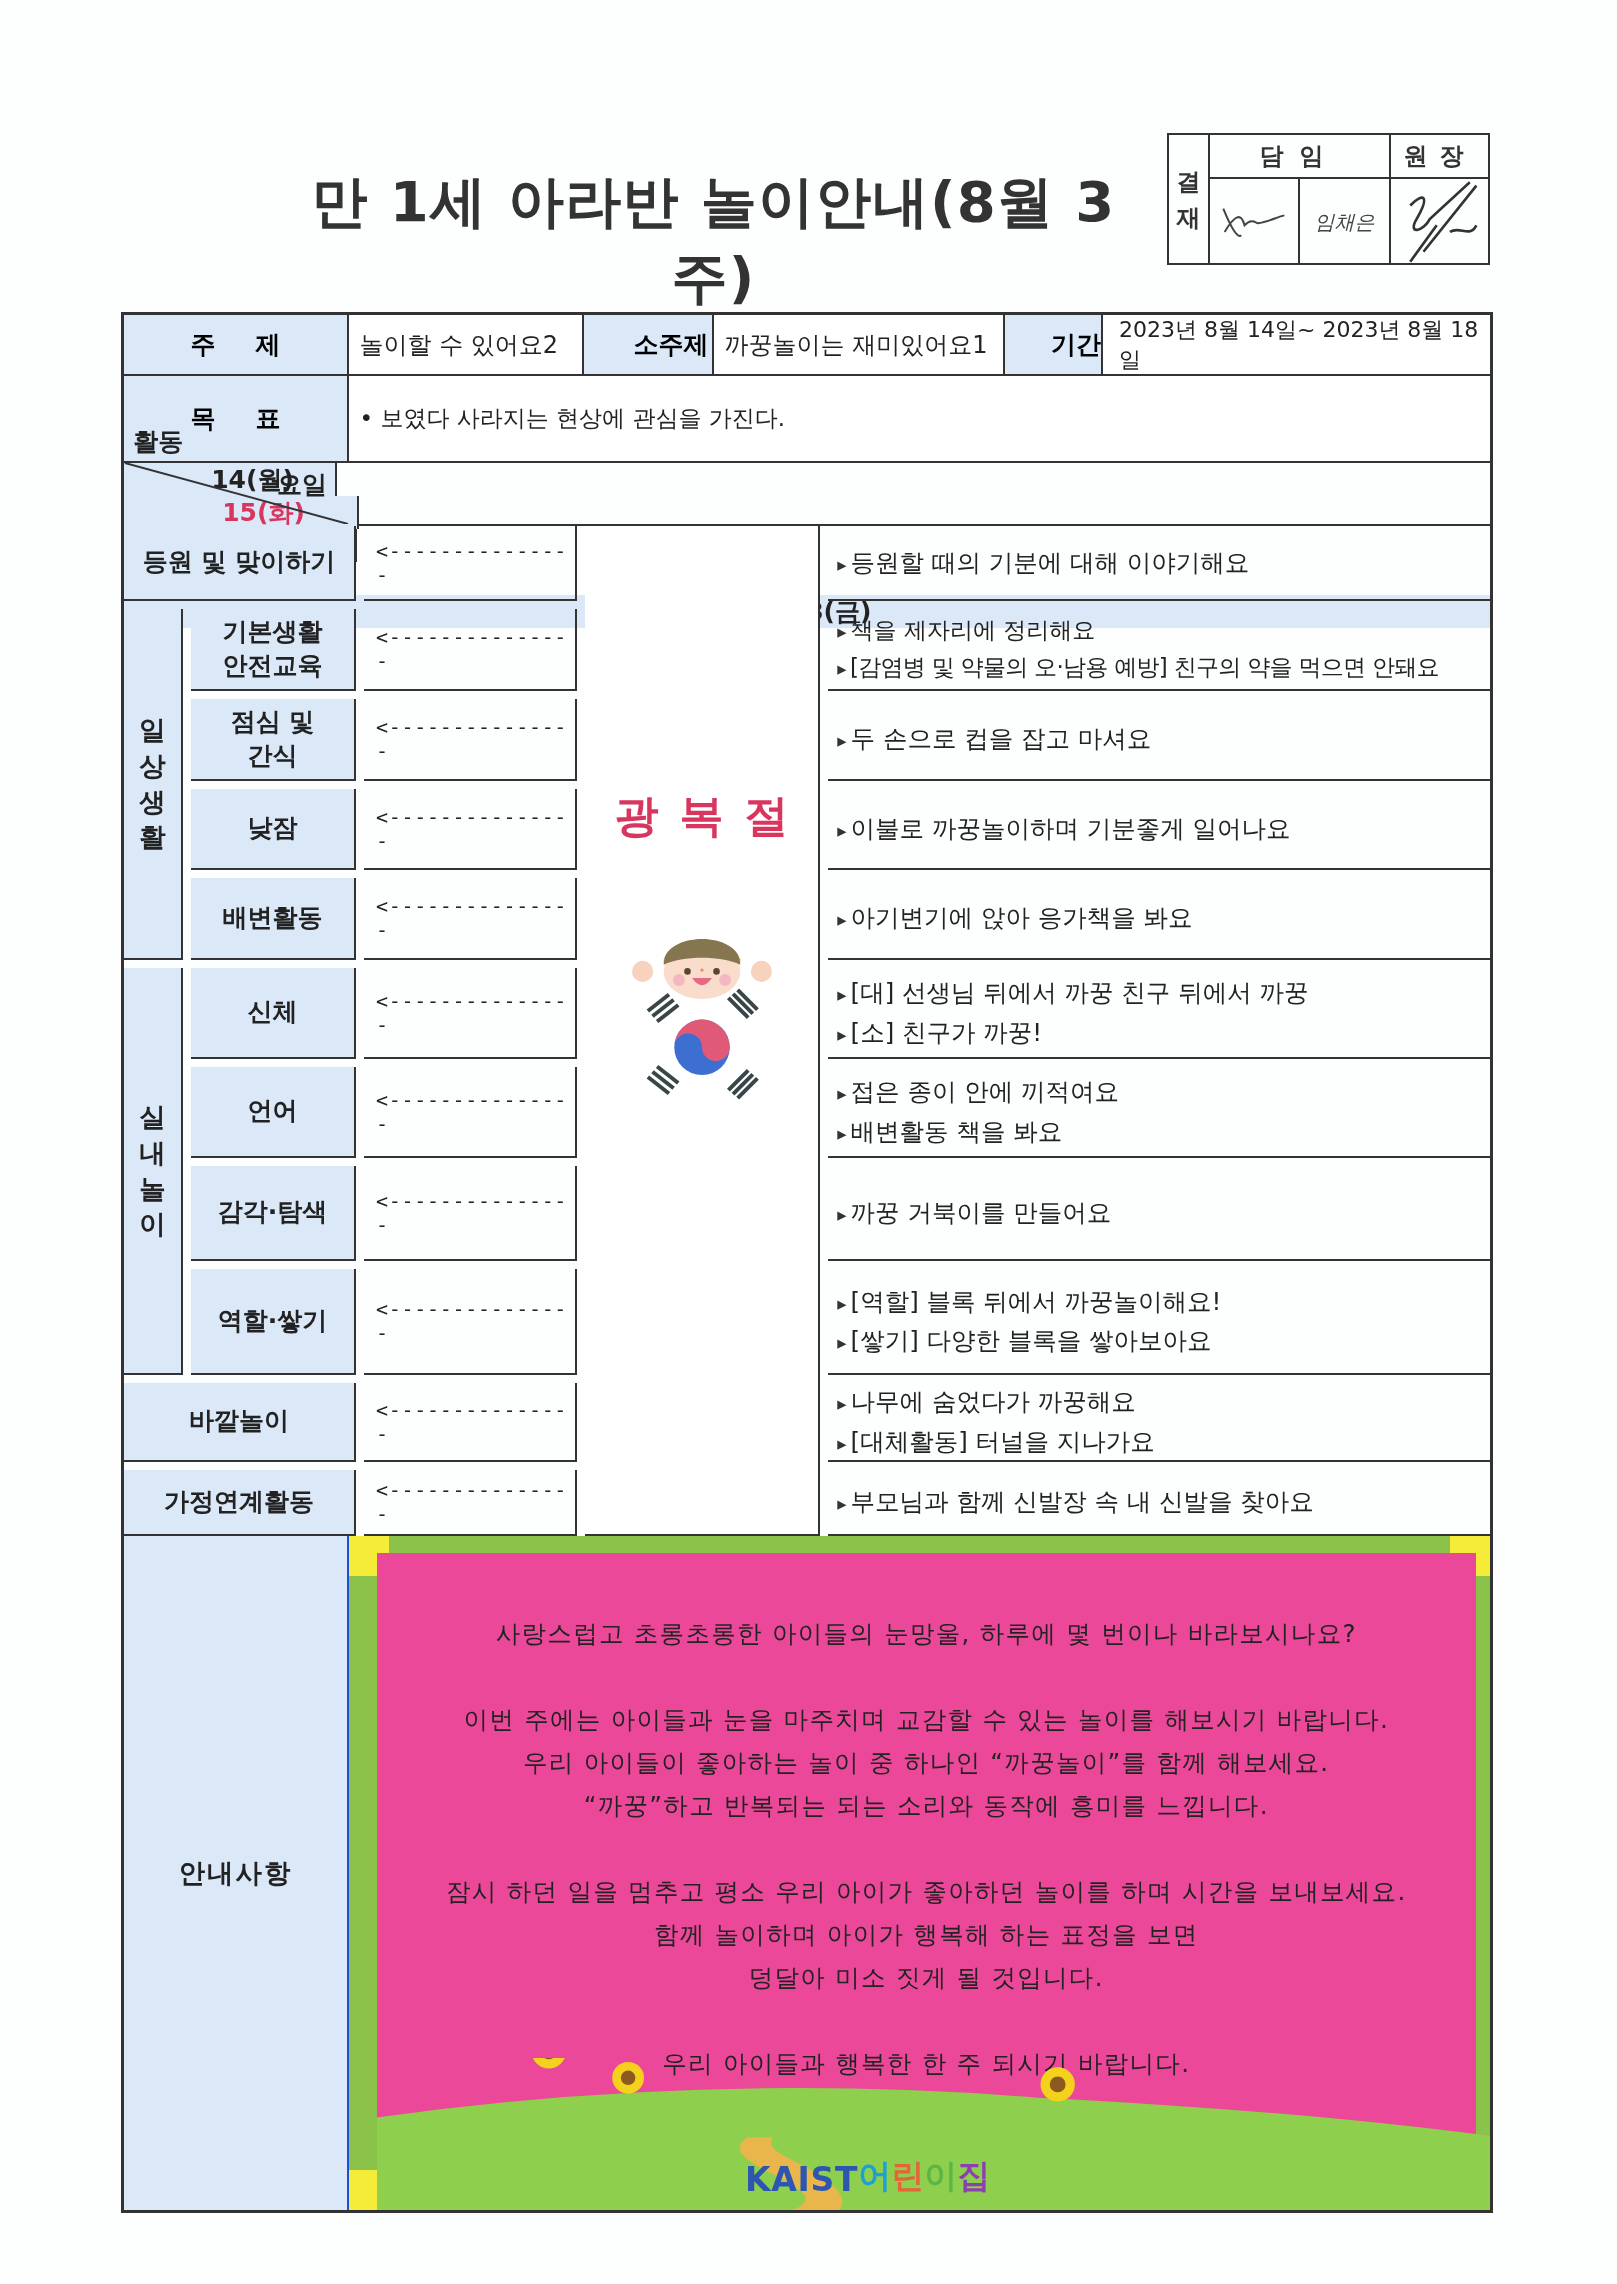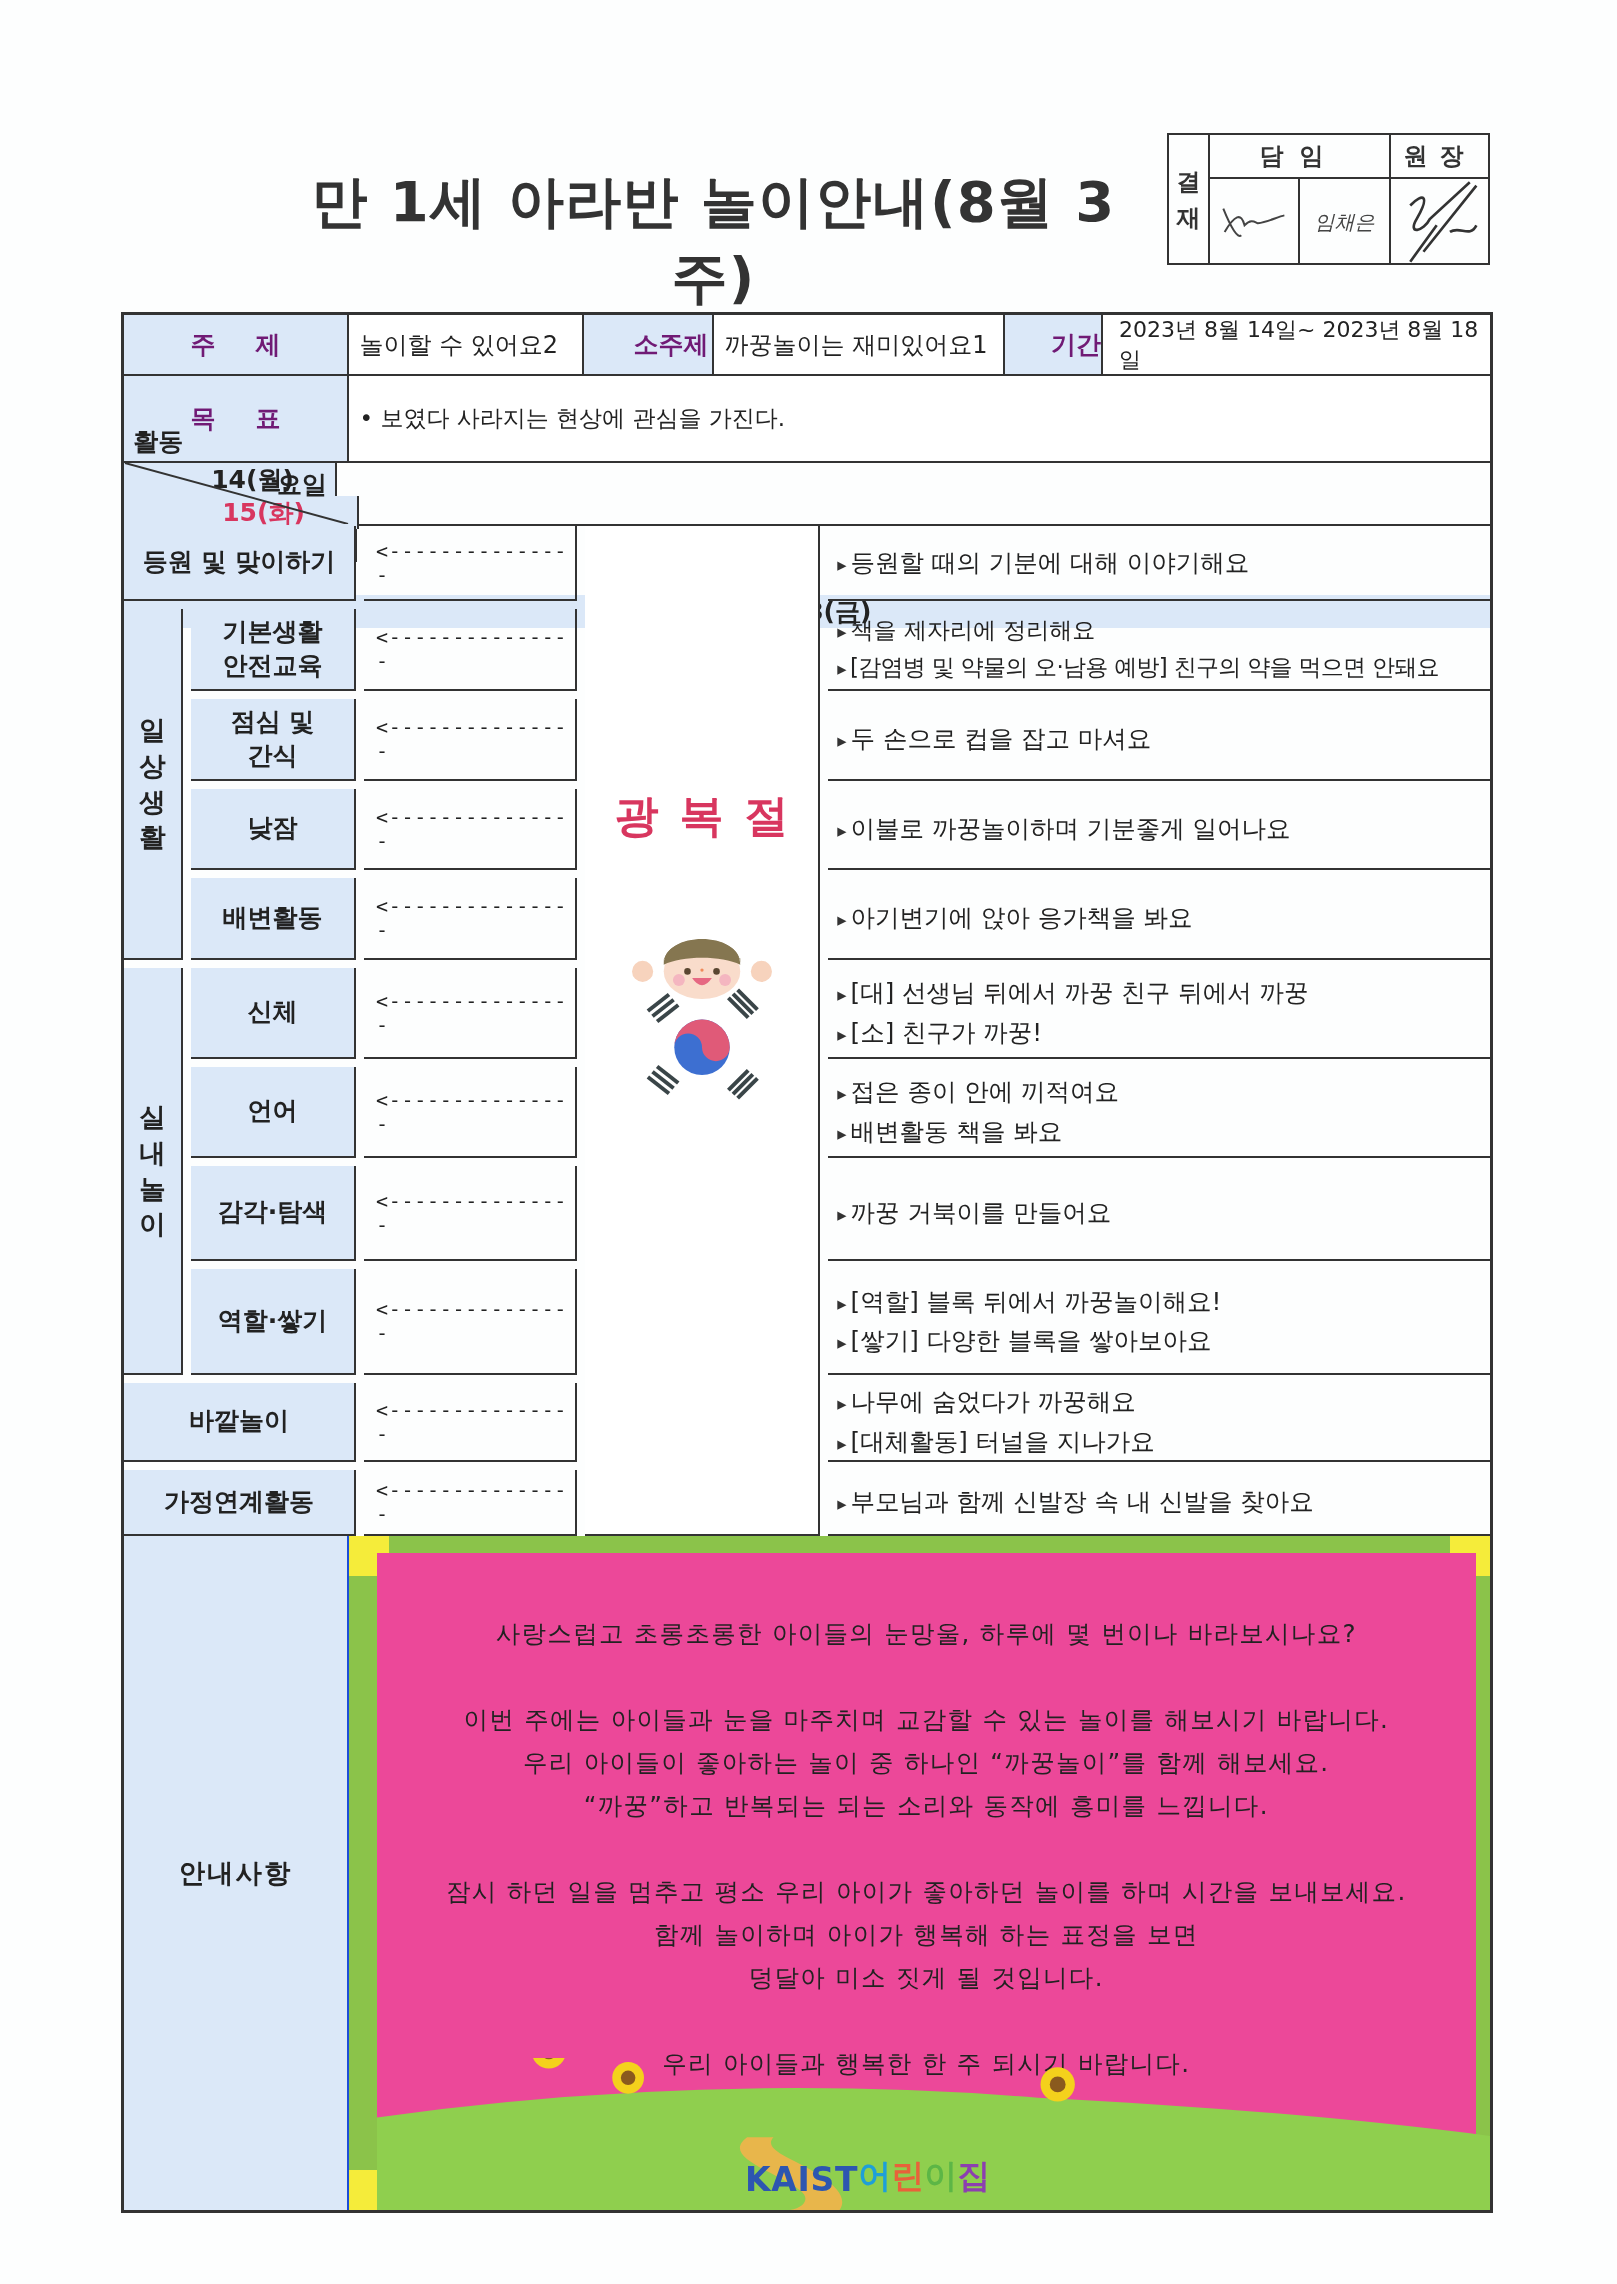--- a/index.html
+++ b/index.html
@@ -26,21 +26,21 @@
   .ap-sig.last { border-right:none !important; font-size:40px !important; }
 
   
   .main {
     position:absolute; left:121px; top:312px; width:1372px;
     border:3.3px solid #333; box-sizing:border-box;
   }
   .row { display:flex; border-bottom:2px solid #333; box-sizing:border-box; }
   .cell { border-right:2px solid #333; box-sizing:border-box; display:flex; align-items:center;padding-left:46px; }
   .cell:last-child { border-right:none; }
-  .hdr { background:#dbe8f8; font-weight:bold; justify-content:center; font-size:25px; color:#701a75; }
+  .hdr { background:#dbe8f8; font-weight:bold; justify-content:center; font-size:25px; color:#000000; }
   .val { background:#fff; font-size:24px; padding-left:10.6px; }
   .spaced { letter-spacing:40px; padding-left:40px; }
 
   .day-hdr { background:#dbe8f8; font-weight:bold; justify-content:center; font-size:25px; }
   .diag { position:relative; background:#dbe8f8; }
   .diag svg { position:absolute; left:0; top:0; }
   .diag .t1 { position:absolute; right:20px; top:5.3px; font-weight:bold; font-size:25px; }
   .diag .t2 { position:absolute; left:9.3px; bottom:5.3px; font-weight:bold; font-size:25px; }
 
   .body-grid { position:relative; display:grid;

